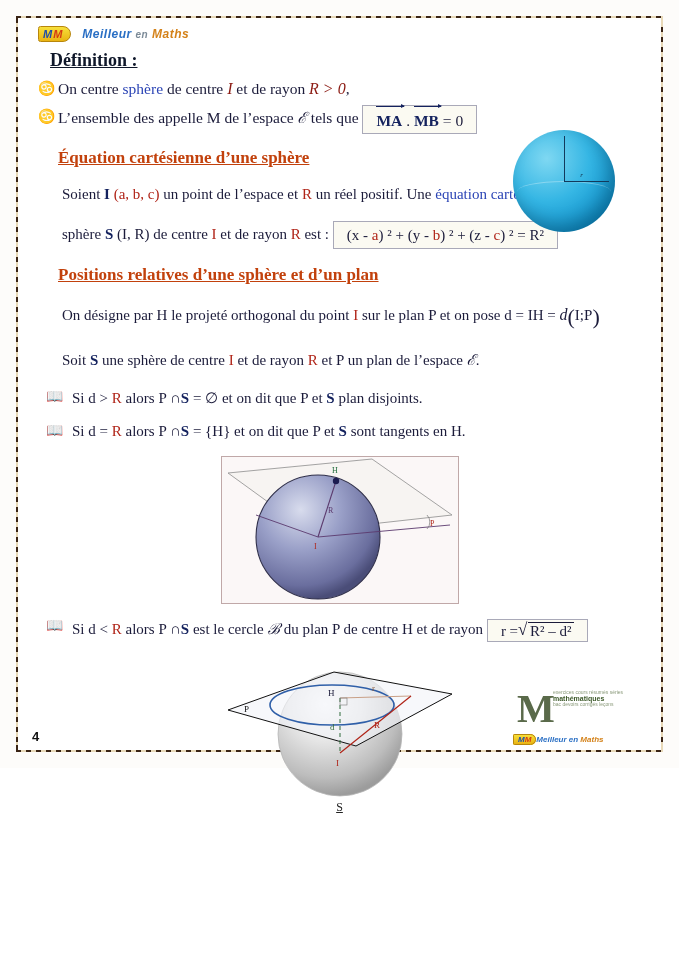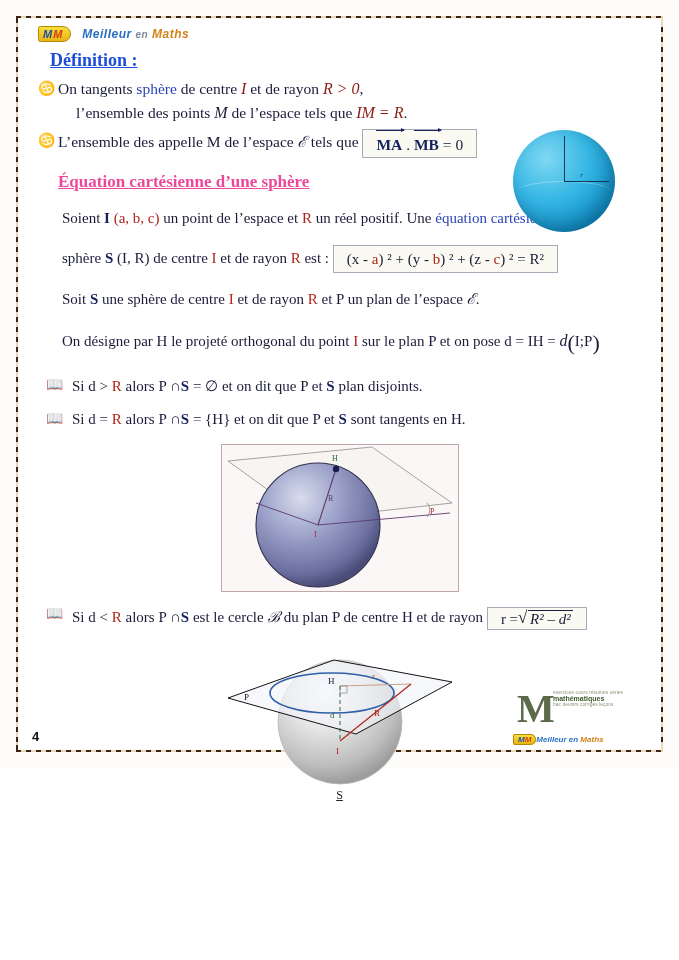--- a/index.html
+++ b/index.html
@@ -68,28 +68,28 @@
     font-family:"Liberation Sans",sans-serif;
     font-size:25px;font-weight:bold;
     color:#b5361e;
     margin:6px 0 6px 22px;
     letter-spacing:0.3px;
   }
 
   
   .sec-h{
     font-size:18px;font-weight:bold;
-    color:#1d4ed8;
+    color:#0f172a;
     text-decoration:underline;
     margin:0 0 6px 18px;
     font-family:"Liberation Serif",serif;
   }
   .sec-h2{
     font-size:17px;font-weight:bold;
-    color:#ec4899;
+    color:#c2410c;
     text-decoration:underline;
     margin:4px 0 8px 26px;
     font-family:"Liberation Serif",serif;
   }
 
   
   .bul{
     position:relative;
     margin:4px 0 4px 26px;
     font-size:15.5px;line-height:1.5;
@@ -136,21 +136,21 @@
     font-size:15px;color:#1b1b3a;
   }
   .book{
     position:absolute;left:-26px;top:-1px;
     font-size:14px;color:#caa36a;
   }
 
   
   .sqrt{
     display:inline-block;position:relative;
-    padding-left:10px;padding-top:1px;font-style:italic;
+    padding-left:10px;padding-top:1px;
   }
   .sqrt::before{
     content:"\221A";position:absolute;left:0;top:-1px;font-size:17px;
   }
   .sqrt .bar{
     border-top:1px solid #1b1b3a;
     padding:0 2px;display:inline-block;
   }
 
   .bigparen{font-size:22px;vertical-align:-4px;font-family:"Liberation Serif",serif;}
@@ -256,22 +256,21 @@
           <span class="en">en</span>
           <span class="maths">Maths</span>
         </span>
       </div>
 
 
       <div class="sec-h">Définition :</div>
 
       <div class="bul">
         <span class="bullet-sym">♋</span>
-        <span>On tangents </span><span class="blue">sphère</span><span> de centre </span><span class="mathi dkred">I</span><span> et de rayon </span><span class="mathi dkred">R &gt; 0</span><span>,</span>
-        <span class="ind"><span>l’ensemble des points </span><span class="mathi">M</span><span> de l’espace tels que </span><span class="mathi dkred">IM = R</span><span>.</span></span>
+        <span>On centre </span><span class="blue">sphère</span><span> de centre </span><span class="mathi dkred">I</span><span> et de rayon </span><span class="mathi dkred">R &gt; 0</span><span>,</span>
       </div>
 
       <div class="bul">
         <span class="bullet-sym">♋</span>
         <span>L’ensemble des appelle M de l’espace </span><span class="it">ℰ</span><span> tels que </span><span class="boxf"><span class="vec navy">MA</span> <span>.</span> <span class="vec navy">MB</span> <span>= 0</span></span>
       </div>
 
       <div class="fig-sphere-blue">
         <div class="eq"></div>
         <div class="ax"></div>
@@ -281,26 +280,27 @@
 
       <div class="sec-h2" style="margin-top:14px;">Équation cartésienne d’une sphère</div>
 
       <div class="para">
         <span>Soient </span><span class="navy">I</span><span class="red"> (a, b, c)</span><span> un point de l’espace et </span><span class="red">R</span><span> un réel positif. Une </span><span class="blue">équation cartésienne</span><span> de la</span>
       </div>
       <div class="para">
         <span>sphère </span><span class="navy">S</span><span> (I, R)</span><span> de centre </span><span class="red">I</span><span> et de rayon </span><span class="red">R</span><span> est : </span><span class="boxf"><span>(x - </span><span class="red">a</span><span>) ² + (y - </span><span class="red">b</span><span>) ² + (z - </span><span class="red">c</span><span>) ²  = R²</span></span>
       </div>
 
-
+      <div class="sec-h2" style="margin-top:16px;">Positions relatives d’une sphère et d’un plan</div>
+
+      <div class="para">
+        <span>On désigne par H le projeté orthogonal du point </span><span class="red">I</span><span> sur le plan P et on pose d </span><span>= IH = </span><span class="mathi">d</span><span class="bigparen">(</span><span>I;P</span><span class="bigparen">)</span>
+      </div>
       <div class="para">
         <span>Soit </span><span class="navy">S</span><span> une sphère de centre </span><span class="red">I</span><span> et de rayon </span><span class="red">R</span><span> et  P un plan de l’espace </span><span class="it">ℰ</span><span>.</span>
-      </div>
-      <div class="para">
-        <span>On désigne par H le projeté orthogonal du point </span><span class="red">I</span><span> sur le plan P et on pose d </span><span>= IH = </span><span class="mathi">d</span><span class="bigparen">(</span><span>I;P</span><span class="bigparen">)</span>
       </div>
 
       <div class="case">
         <span class="book">📖</span>
         <span>Si d &gt; </span><span class="red">R</span><span> alors P </span><span>∩</span><span class="navy">S</span><span> = ∅  et on dit que P et </span><span class="navy">S</span><span> plan disjoints.</span>
       </div>
 
       <div class="case">
         <span class="book">📖</span>
         <span>Si d = </span><span class="red">R</span><span> alors  P </span><span>∩</span><span class="navy">S</span><span> = </span><span>{H}</span><span> et on dit que P et </span><span class="navy">S</span><span> sont tangents en H.</span>

